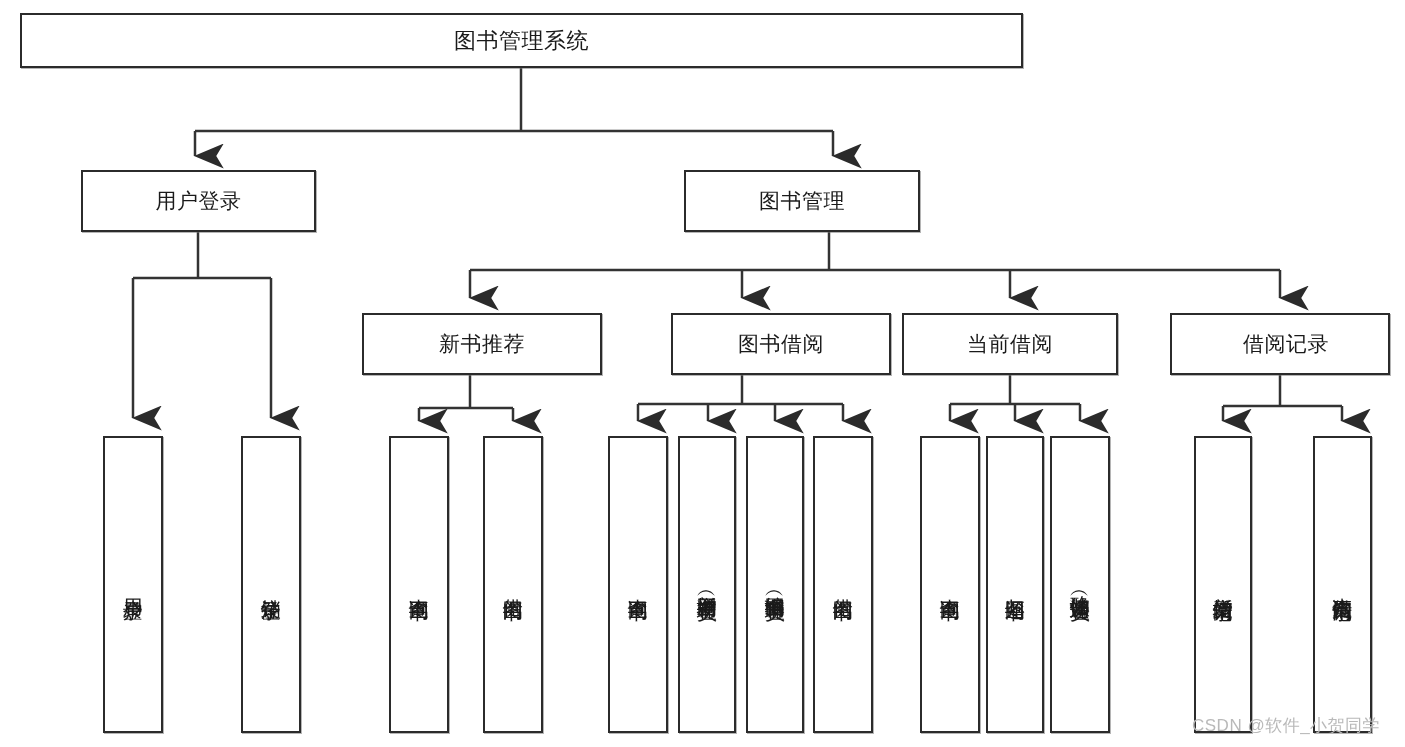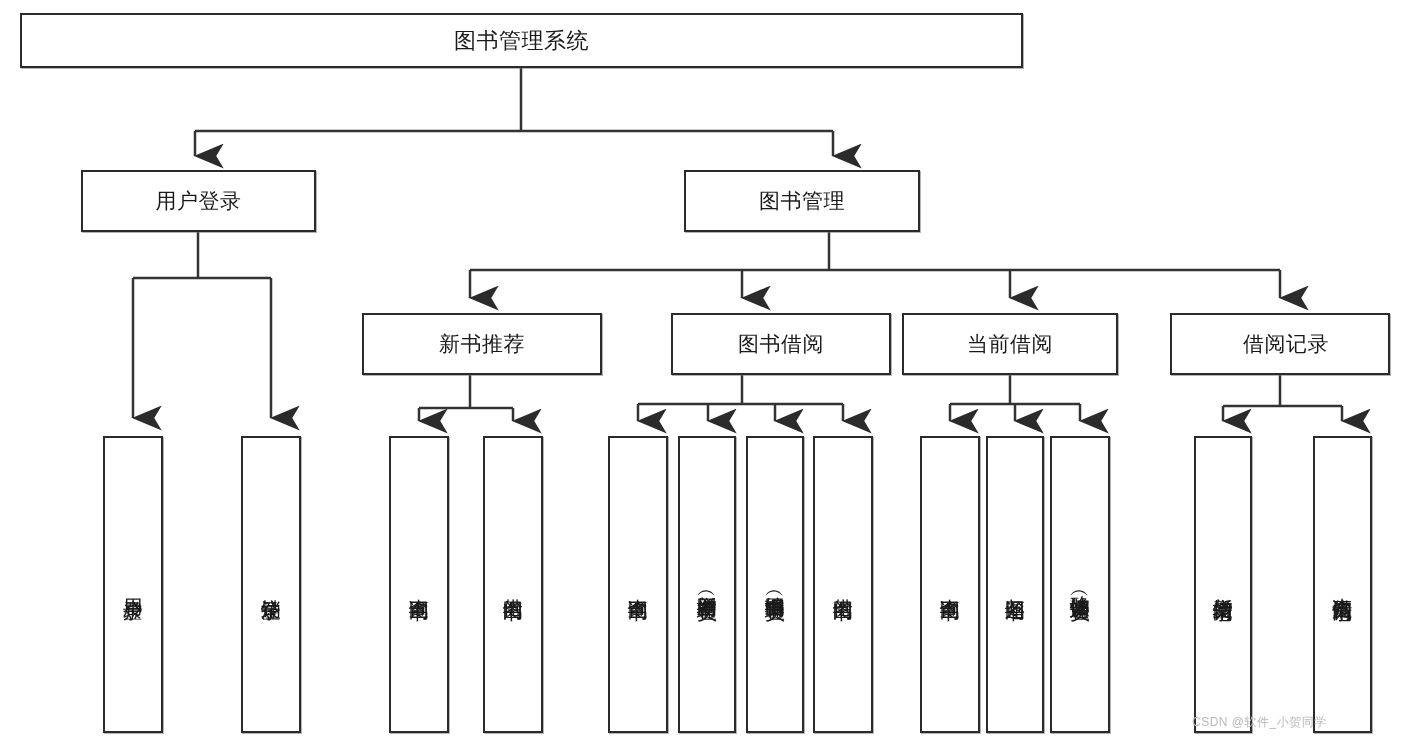--- a/index.html
+++ b/index.html
@@ -57,21 +57,21 @@
     text-orientation: upright;
     font-size: 20px;
     line-height: 1.12;
     letter-spacing: 1px;
     white-space: nowrap;
     max-height: 278px;
   }
   .watermark {
     position: absolute;
     color: #b9b9b9;
-    font-size: 12px;
+    font-size: 17px;
     white-space: nowrap;
     letter-spacing: 0.5px;
   }
 </style>
 </head>
 <body>
 
 <div id="canvas">
 
   <svg id="wires" viewBox="0 0 1405 747">

